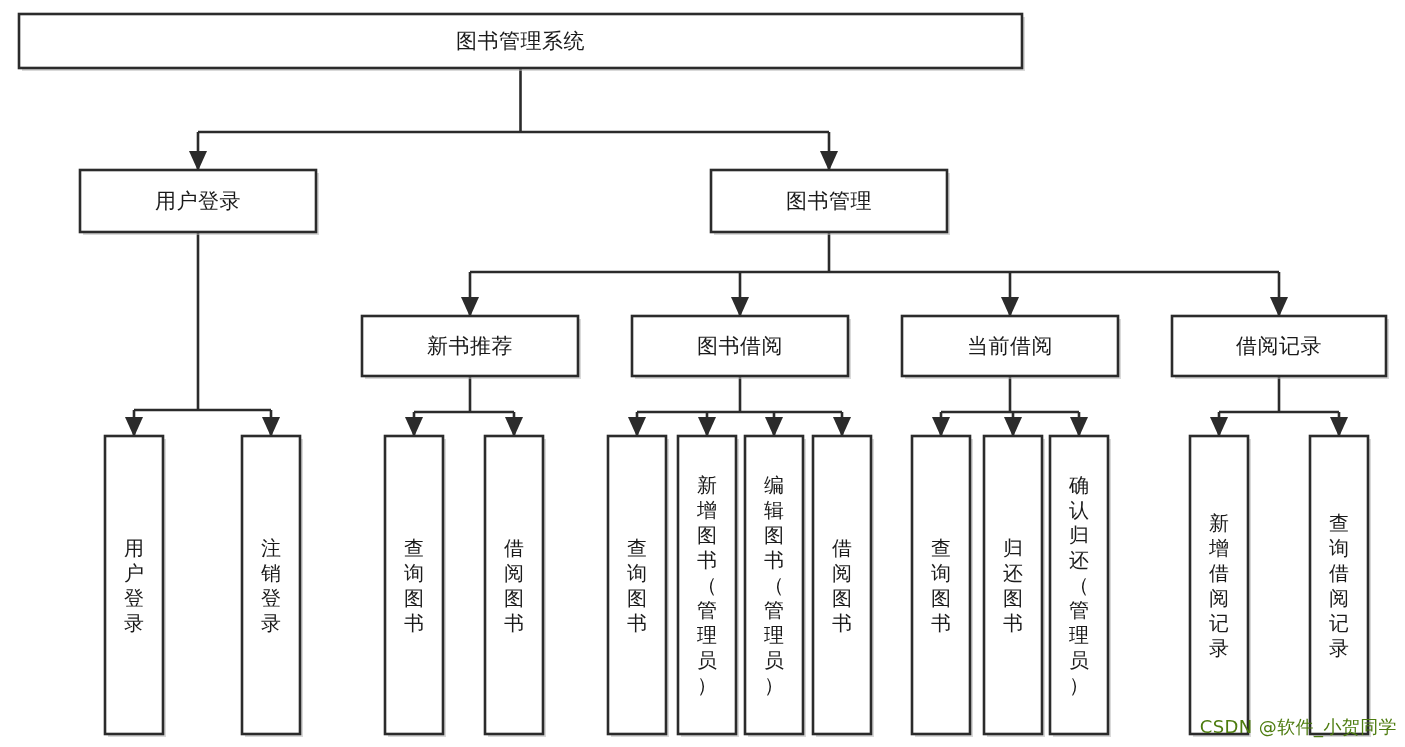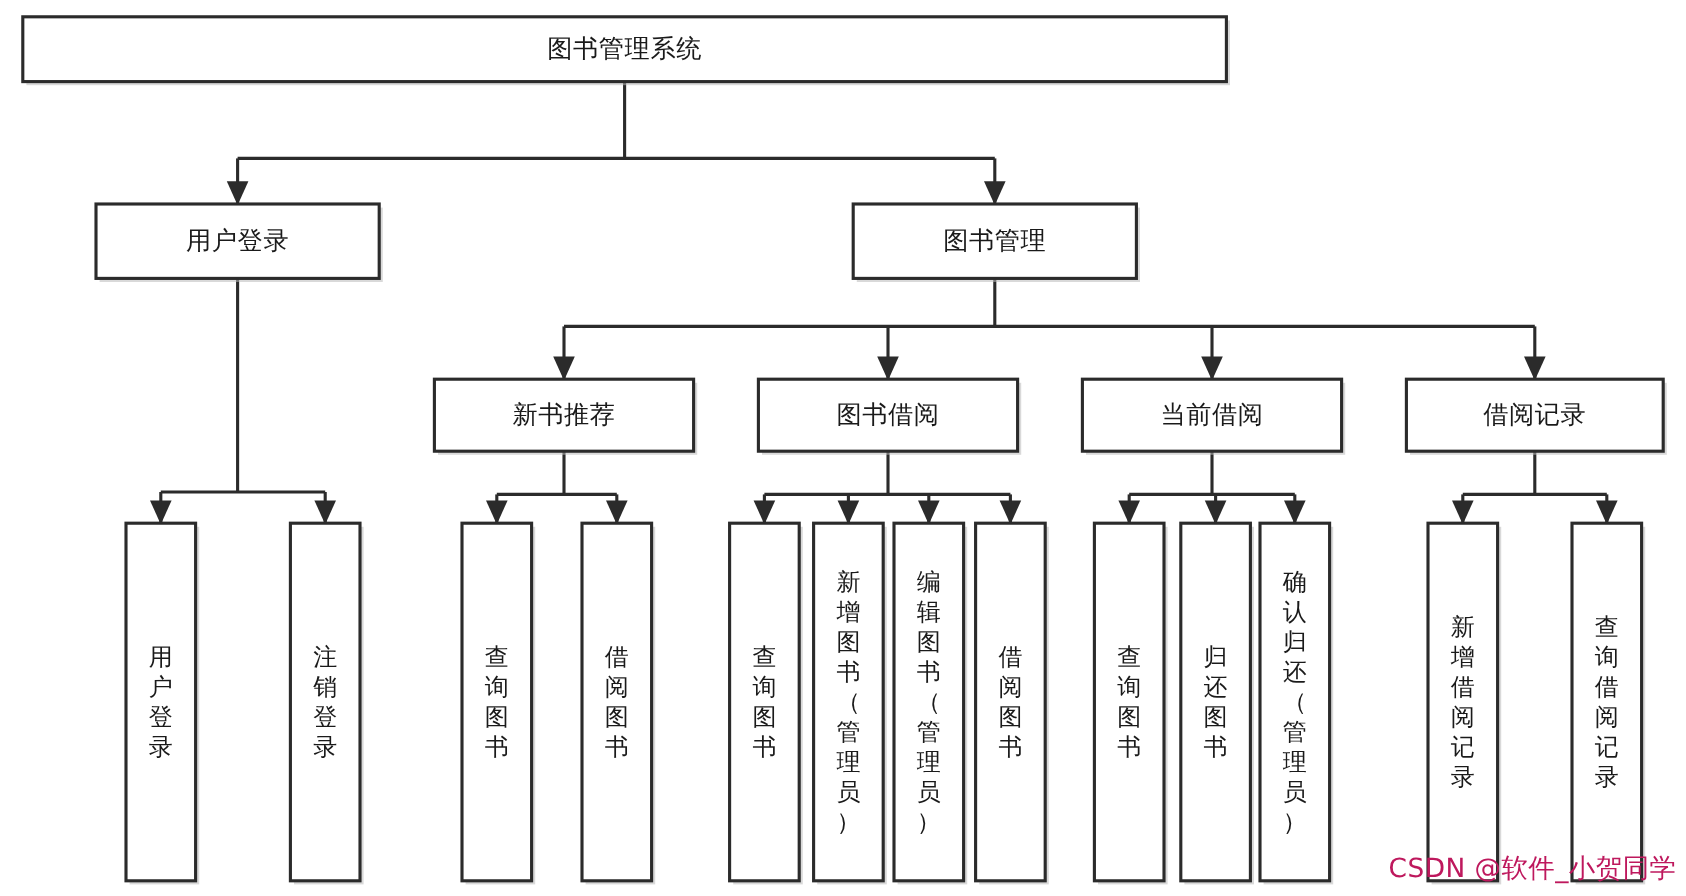--- a/index.html
+++ b/index.html
@@ -61,22 +61,22 @@
     fill: #1a1a1a;
     font-family: "DejaVu Sans", "Liberation Sans", sans-serif;
     font-size: 20px;
     text-anchor: middle;
   }
   .watermark {
     position: absolute;
     right: 8px;
     bottom: 8px;
     font-family: "DejaVu Sans", "Liberation Sans", sans-serif;
-    font-size: 22px;
-    color: #be185d;
+    font-size: 18px;
+    color: #4d7c0f;
     white-space: nowrap;
     letter-spacing: 0.4px;
     pointer-events: none;
   }
 </style>
 </head>
 <body>
 
 <div id="diagram-root">
 

